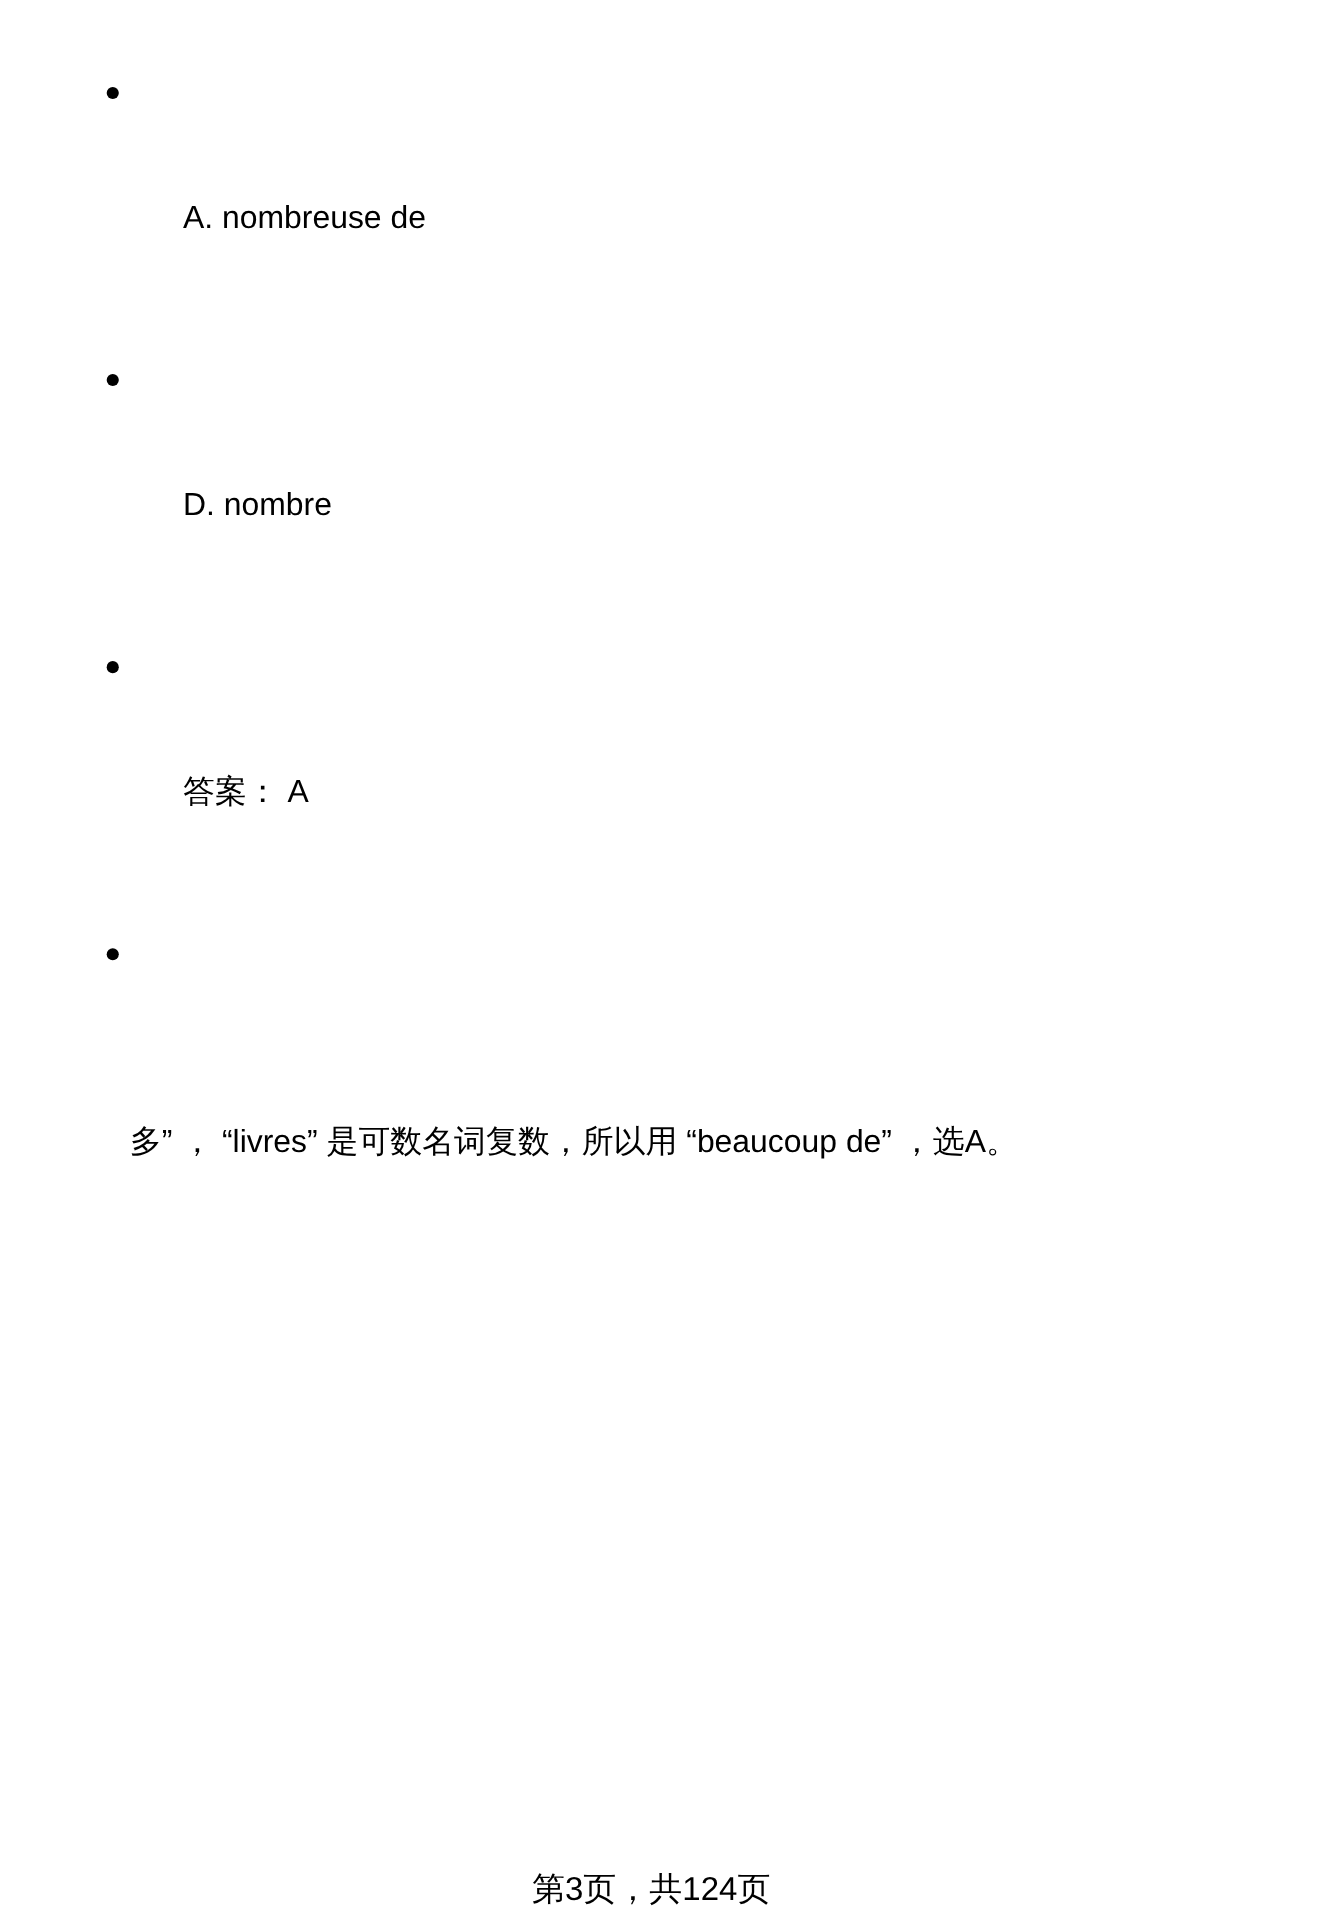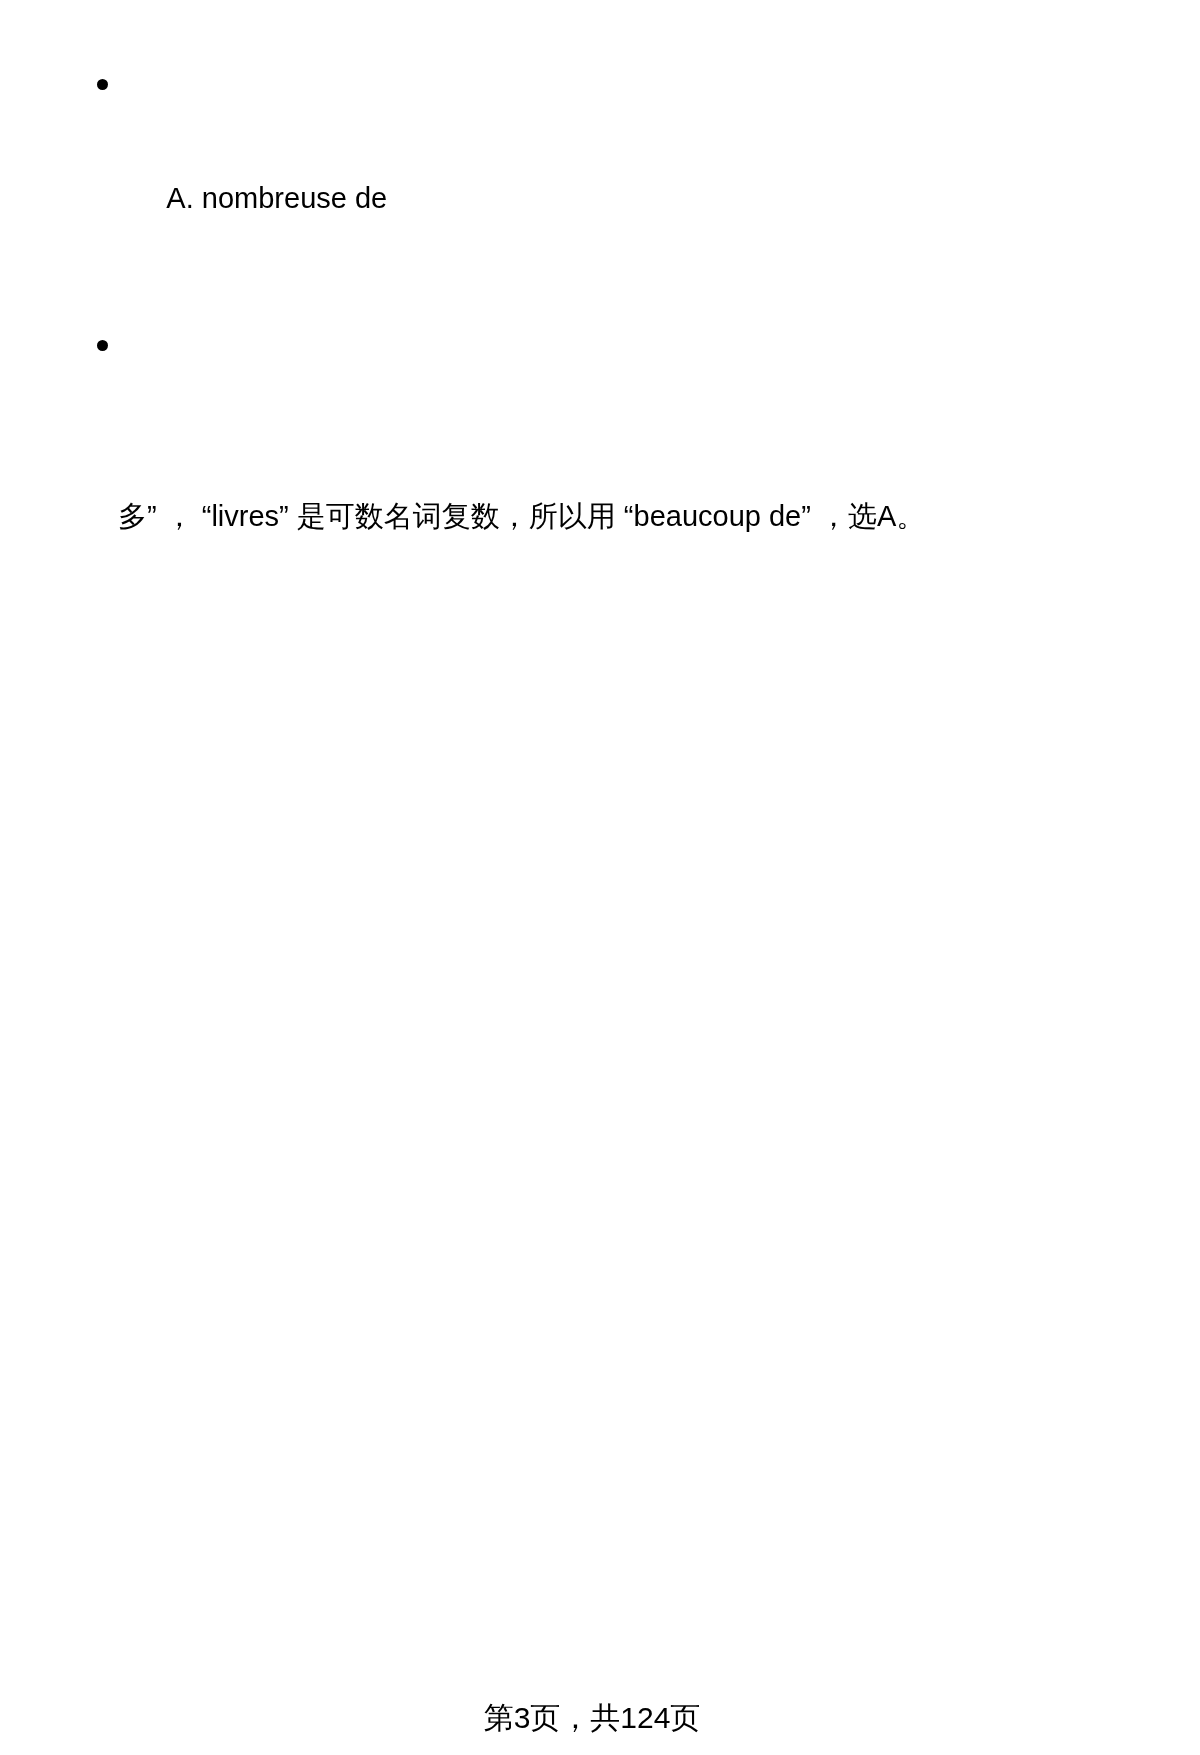--- a/index.html
+++ b/index.html
@@ -49,19 +49,27 @@
 
 <div class="content">
 
   <ul class="blist">
     <li>
       <span class="dot"></span>
       <span>A. nombreuse de</span>
     </li>
     <li>
       <span class="dot"></span>
+      <span>D. nombre</span>
+    </li>
+    <li>
+      <span class="dot"></span>
+      <span>答案： A</span>
+    </li>
+    <li>
+      <span class="dot"></span>
       <div class="analysis-line">多” ， “livres” 是可数名词复数，所以用 “beaucoup de” ，选A。</div>
     </li>
   </ul>
 
 </div>
 
 <div class="footer">第3页，共124页</div>
 
 </body></html>

